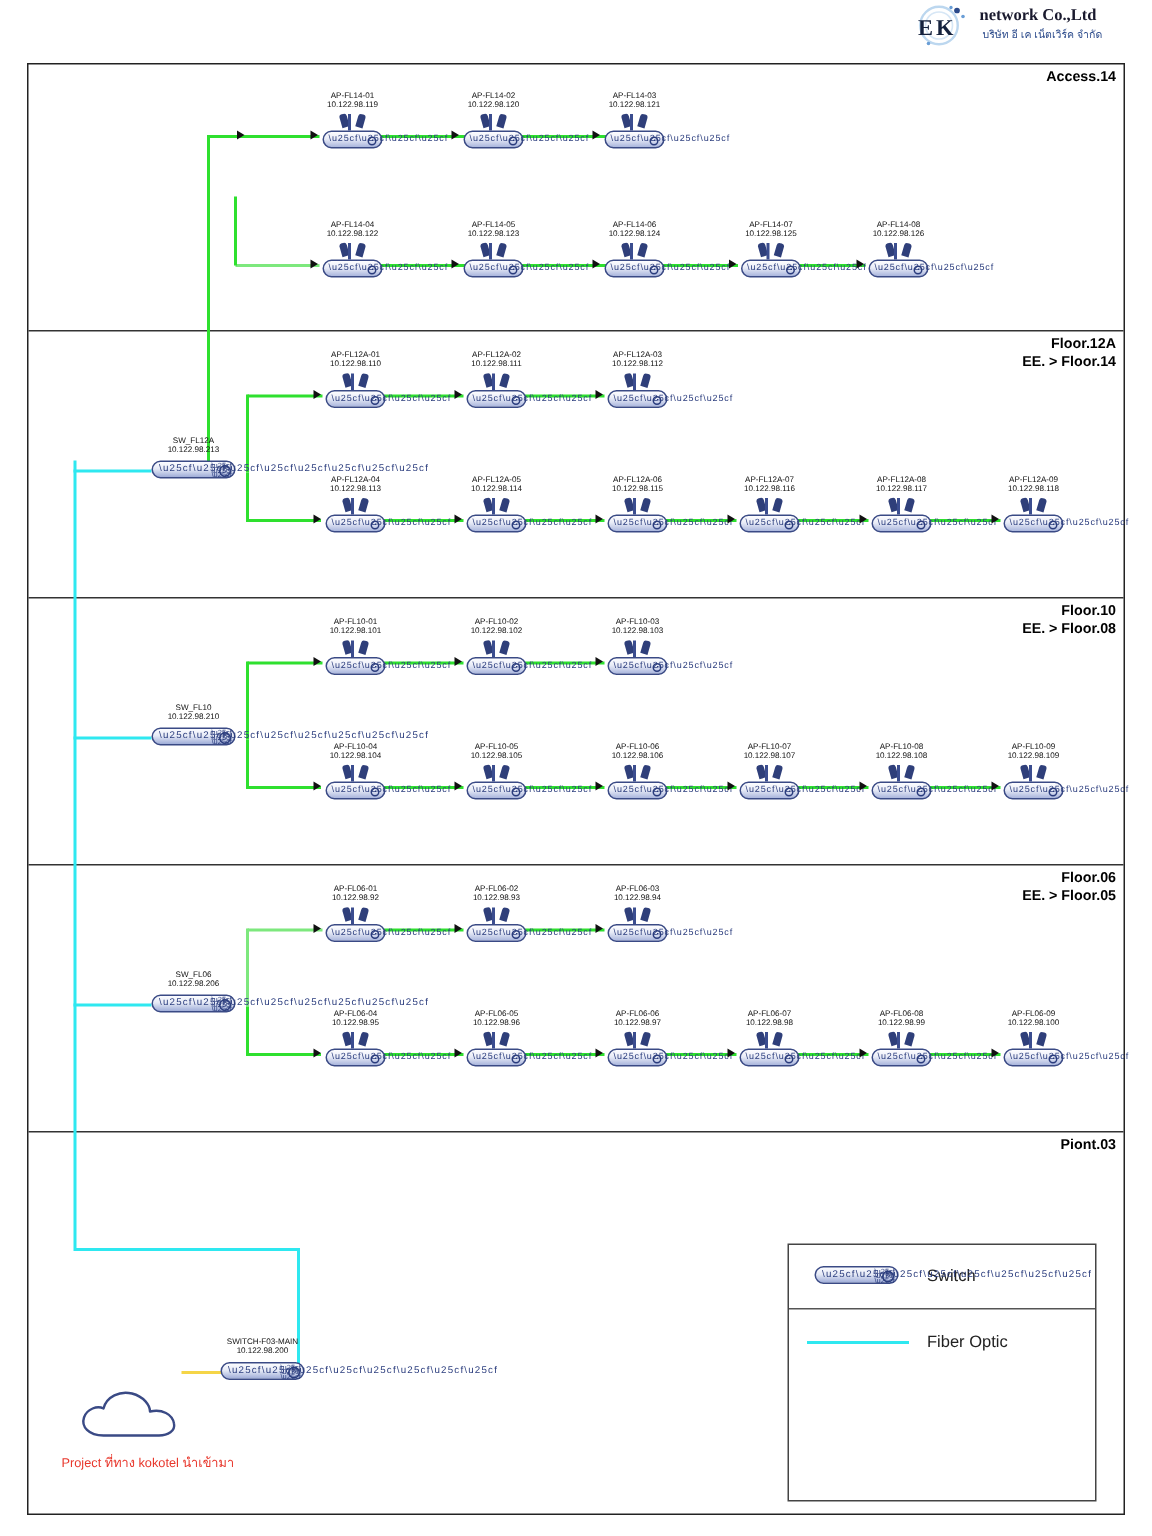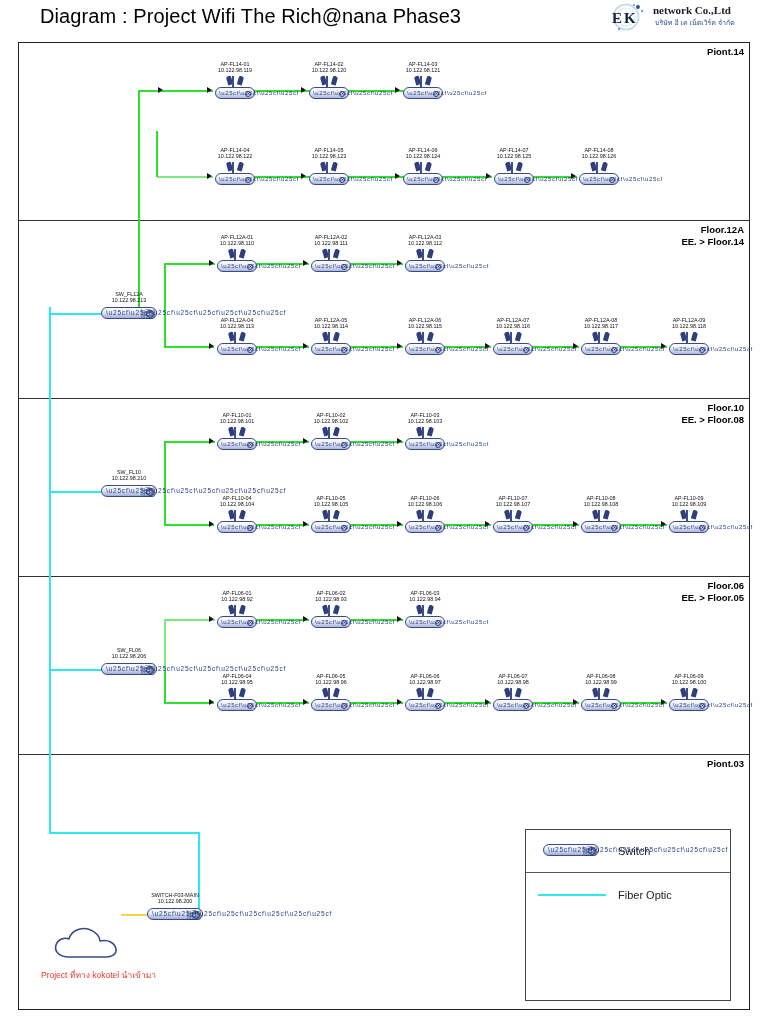--- a/index.html
+++ b/index.html
@@ -149,42 +149,41 @@
     position:relative; width:92px; height:100%;
     display:flex; align-items:center; justify-content:center;
   }
   .legend-text { font-size:11px; color:#222; }
   .legend-line { width:68px; height:2px; }
 </style>
 </head>
 <body>
 
 <div id="header">
-  <div id="title">Diagram : Project Wifi The Rich@nana Phase3</div>
 
   <div id="logo">
     <svg class="logo-mark" viewBox="0 0 46 28">
       <circle cx="21" cy="14" r="12.5" fill="none" stroke="#bcd7ef" stroke-width="1.6"></circle>
       <circle cx="21" cy="14" r="9" fill="none" stroke="#d7e7f6" stroke-width="1.1"></circle>
       <circle cx="33" cy="4" r="1.9" fill="#2b4a8b"></circle>
       <circle cx="37" cy="8" r="1.2" fill="#6a9ed6"></circle>
       <circle cx="29" cy="2" r="1.1" fill="#6a9ed6"></circle>
       <circle cx="14" cy="26" r="1.2" fill="#6a9ed6"></circle>
       <text x="7" y="20" font-family="Liberation Serif, serif" font-size="15" font-weight="bold" fill="#14213d">E</text>
       <text x="19" y="20" font-family="Liberation Serif, serif" font-size="15" font-weight="bold" fill="#14213d">K</text>
     </svg>
     <div class="logo-text">network Co.,Ltd</div>
     <div class="logo-sub">บริษัท อี เค เน็ตเวิร์ค จำกัด</div>
   </div>
 </div>
 
 <div id="frame">
 
   <div class="floor-band" style="top:0; height:178px;">
-    <div class="floor-label">Piont.14</div>
+    <div class="floor-label">Access.14</div>
   </div>
 
   <div class="floor-band" style="top:178px; height:178px;">
     <div class="floor-label">Floor.12A
 EE. &gt; Floor.14</div>
   </div>
 
   <div class="floor-band" style="top:356px; height:178px;">
     <div class="floor-label">Floor.10
 EE. &gt; Floor.08</div>

